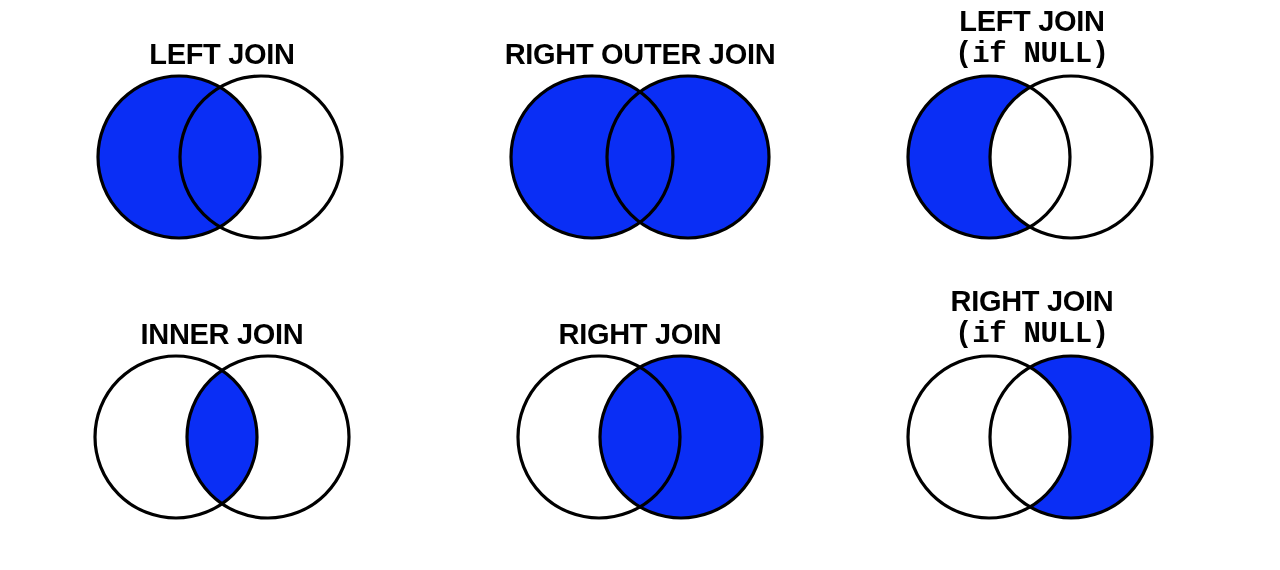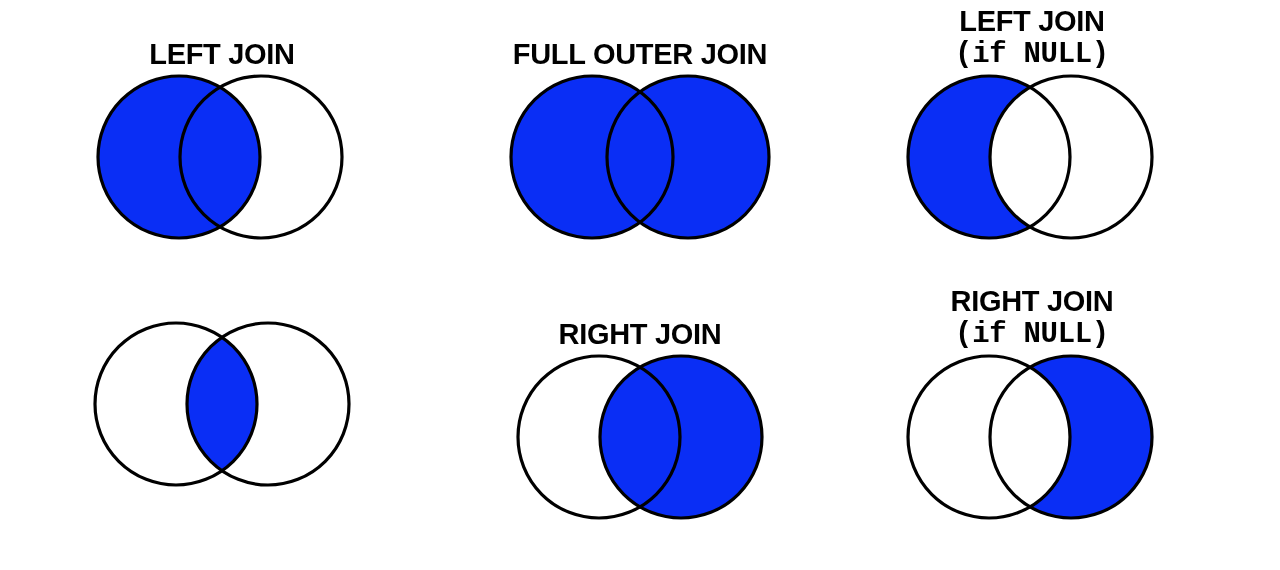--- a/index.html
+++ b/index.html
@@ -72,21 +72,21 @@
           <circle cx="189" cy="86" r="81" fill="#0a2ef5"></circle>
         </g>
         <circle cx="107" cy="86" r="81" fill="none" stroke="#000000" stroke-width="3.2"></circle>
         <circle cx="189" cy="86" r="81" fill="none" stroke="#000000" stroke-width="3.2"></circle>
       </svg>
     </div>
   </div>
 
   <div class="venn-cell" style="left:470px; top:38px; width:340px;">
     <div class="venn-title">
-      <span class="line1">FULL OUTER JOIN</span>
+      <span class="line1">RIGHT OUTER JOIN</span>
     </div>
     <div class="venn-svg-wrap">
       <svg class="venn-figure" width="320" height="172" viewBox="0 0 320 172" xmlns="http://www.w3.org/2000/svg">
         <defs>
           <clipPath id="clipL1">
               <circle cx="112" cy="86" r="81"></circle>
             </clipPath>
         </defs>
         <circle cx="112" cy="86" r="81" fill="#0a2ef5"></circle>
         <circle cx="208" cy="86" r="81" fill="#0a2ef5"></circle>
@@ -116,20 +116,23 @@
         <circle cx="107" cy="86" r="81" fill="#ffffff"></circle>
         <circle cx="189" cy="86" r="81" fill="#ffffff"></circle>
         <rect x="0" y="0" width="300" height="172" fill="#0a2ef5" mask="url(#maskL2)"></rect>
         <circle cx="107" cy="86" r="81" fill="none" stroke="#000000" stroke-width="3.2"></circle>
         <circle cx="189" cy="86" r="81" fill="none" stroke="#000000" stroke-width="3.2"></circle>
       </svg>
     </div>
   </div>
 
   <div class="venn-cell" style="left:62px; top:318px; width:320px;">
+    <div class="venn-title">
+      <span class="line1">INNER JOIN</span>
+    </div>
     <div class="venn-svg-wrap">
       <svg class="venn-figure" width="300" height="172" viewBox="0 0 300 172" xmlns="http://www.w3.org/2000/svg">
         <defs>
           <clipPath id="clipL3">
               <circle cx="104" cy="86" r="81"></circle>
             </clipPath>
         </defs>
         <circle cx="104" cy="86" r="81" fill="#ffffff"></circle>
         <circle cx="196" cy="86" r="81" fill="#ffffff"></circle>
         <g clip-path="url(#clipL3)">

